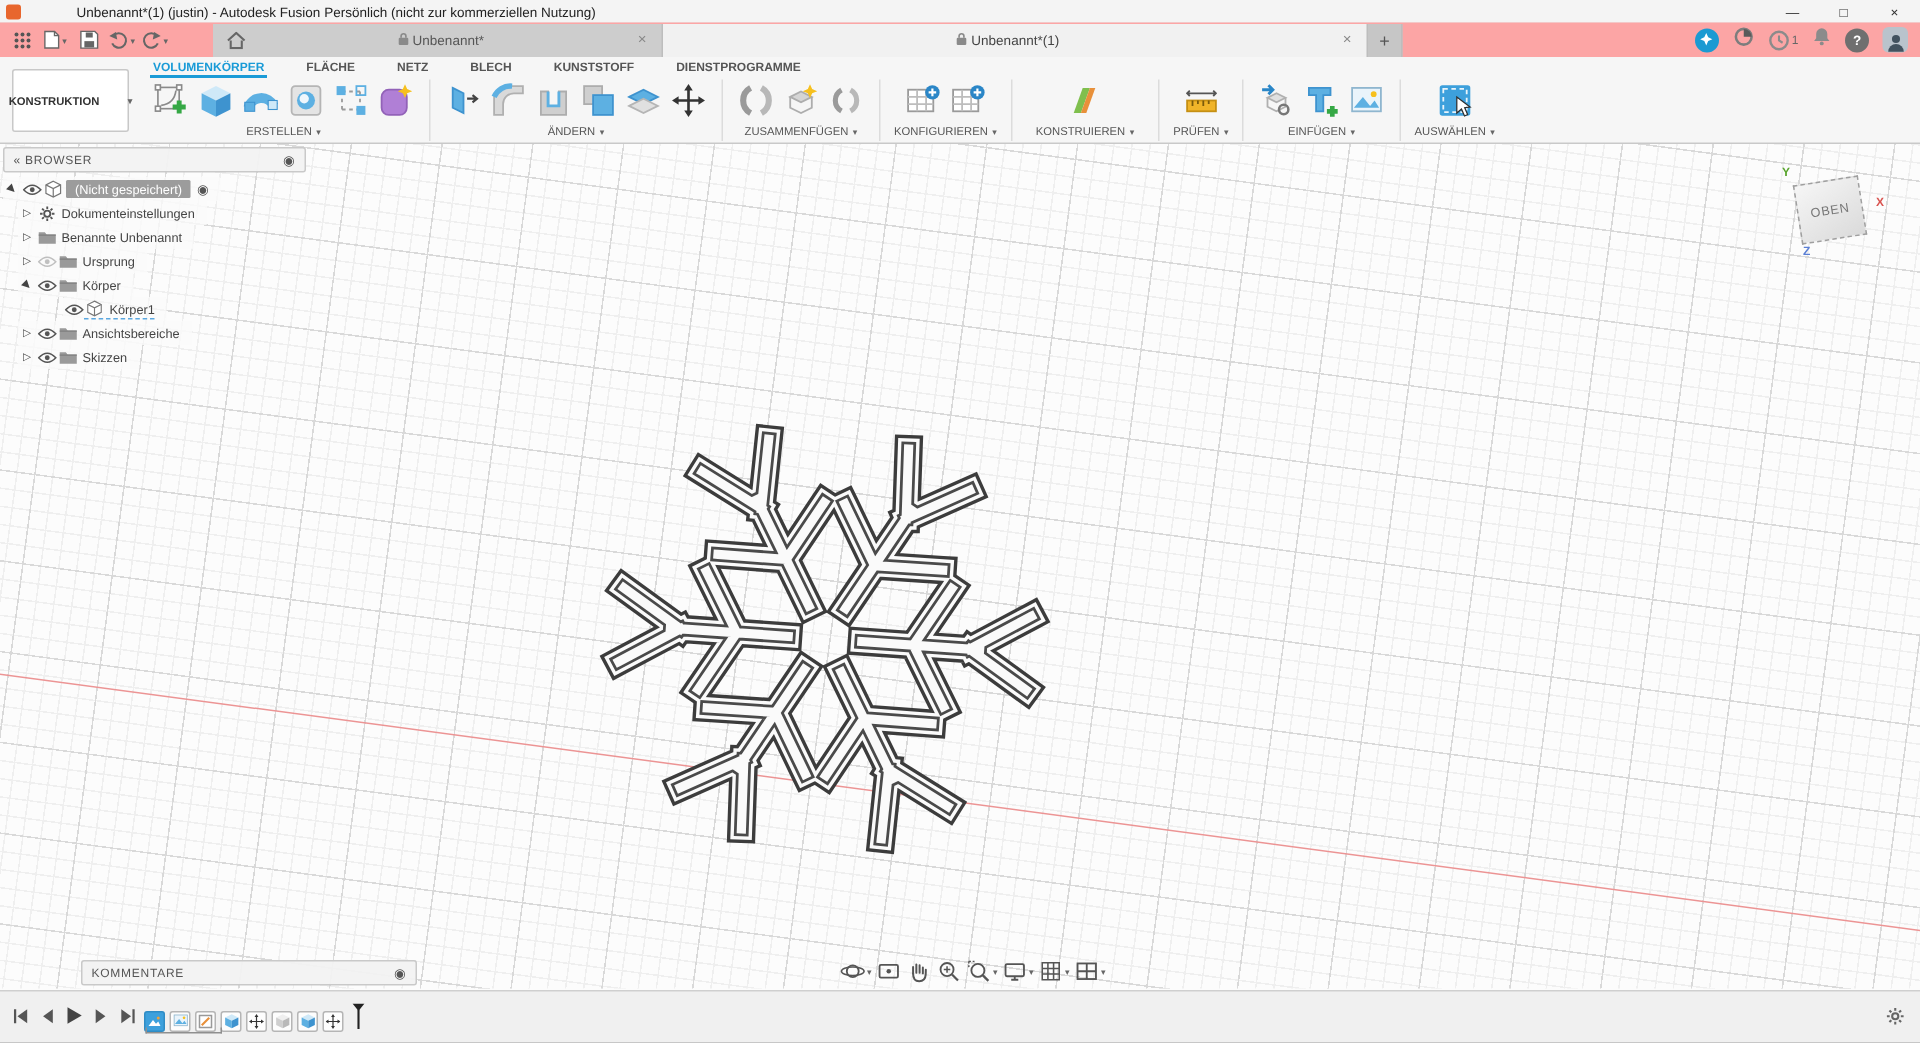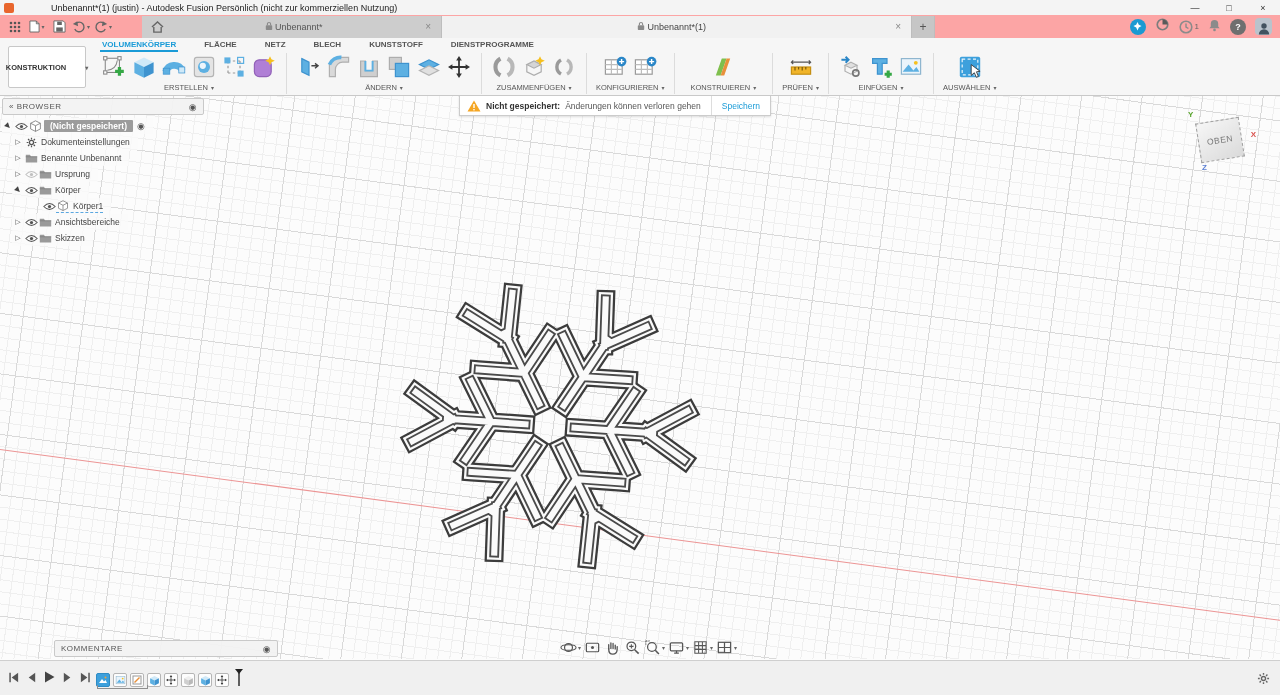--- a/index.html
+++ b/index.html
@@ -69,21 +69,21 @@
   .pnl-head{height:15px;background:rgba(242,242,242,.95);border:1px solid #c9c9c9;border-radius:2px;
             display:flex;align-items:center;padding:0 6px;color:#555;letter-spacing:.5px;font-size:8px;}
   .pnl-head .sp{flex:1;}
   .trow{display:flex;align-items:center;height:16px;width:max-content;background:rgba(250,250,250,.82);
         padding-right:8px;border-radius:1px;}
   .tri{width:12px;text-align:center;font-size:7px;color:#444;flex:none;}
   .tri.open{transform:rotate(45deg);}
   .cell-ic{width:14px;display:flex;justify-content:center;flex:none;color:#555;}
   .cell-ic.dim{opacity:.35;}
   .t-label{margin-left:3px;white-space:nowrap;}
-  .sel-label{background:#9c9c9c;color:#fff;font-weight:bold;border-radius:1px;padding:1px 6px;margin-left:2px;}
+  .sel-label{background:#9c9c9c;color:#fff;font-weight:normal;border-radius:1px;padding:1px 6px;margin-left:2px;}
   .targ{color:#555;font-size:9px;margin-left:4px;}
   .hl-dash{border-bottom:1px dashed #5aa7e0;display:flex;align-items:center;}
   
   .vc-wrap{position:absolute;right:24px;top:14px;width:70px;height:62px;}
   .viewcube{position:absolute;left:12px;top:10px;width:42px;height:38px;transform:rotate(-9deg);
             background:linear-gradient(150deg,#f6f6f6,#dadada);border:1px dashed #9f9f9f;
             display:flex;align-items:center;justify-content:center;font-size:8.5px;color:#777;letter-spacing:.5px;}
   .ax{position:absolute;font-size:8px;font-weight:bold;}
   .ax.y{left:2px;top:0;color:#58a42c;}
   .ax.x{right:0;top:20px;color:#d9534f;}
@@ -661,30 +661,20 @@
         </g>
       </defs>
       <g transform="rotate(-26) scale(0.82)" fill="none" stroke-linecap="square" stroke-linejoin="miter">
         <use href="#flake6" stroke="#3c3c3c" stroke-width="23"></use>
         <use href="#flake6" stroke="#fafafa" stroke-width="17.5"></use>
         <use href="#flake6" stroke="#4a4a4a" stroke-width="12"></use>
         <use href="#flake6" stroke="#fafafa" stroke-width="7.5"></use>
       </g>
     </svg>
 
-    <div class="warnbar">
-      <svg class="w-ic" width="14" height="12" viewBox="0 0 14 12">
-        <path d="M7 0.5 13.5 11.5 H0.5Z" fill="#f5a623"></path>
-          <rect x="6.3" y="4" width="1.4" height="4" fill="#fff"></rect>
-          <rect x="6.3" y="9" width="1.4" height="1.4" fill="#fff"></rect>
-      </svg>
-      <b>Nicht gespeichert:</b>
-      <span class="msg">Änderungen können verloren gehen</span>
-      <span class="act">Speichern</span>
-    </div>
 
     <div class="browser">
       <div class="pnl-head">
         <span>«</span>&nbsp;
         <span>BROWSER</span>
         <span class="sp"></span>
         <span class="targ">◉</span>
       </div>
       <div class="trow" style="margin-top:3px">
         <span class="tri open">▶</span>

